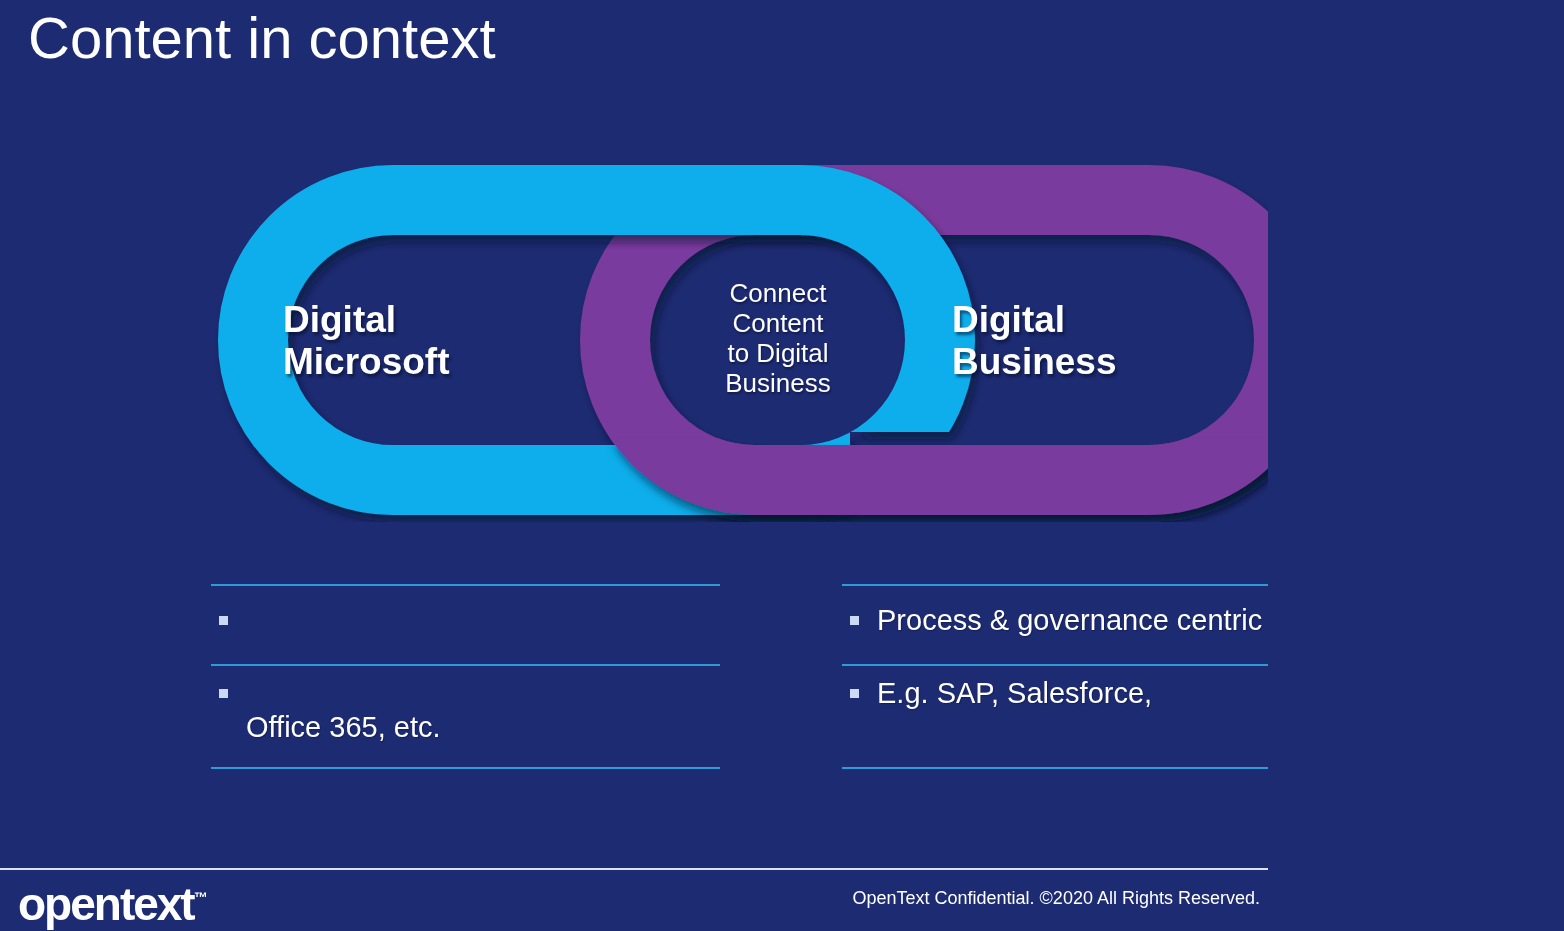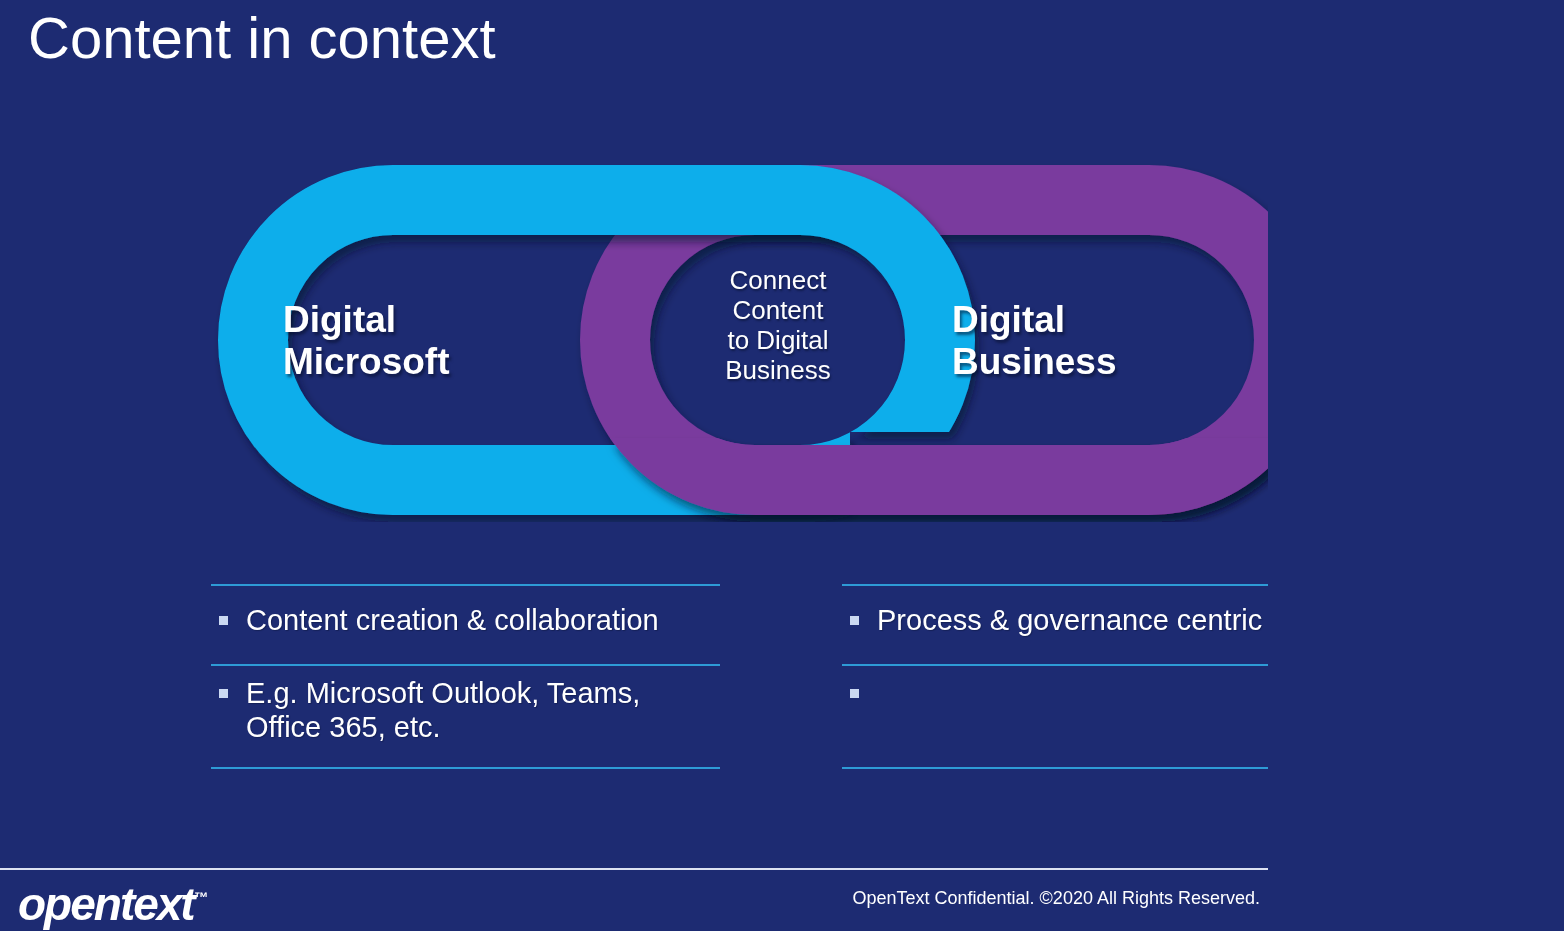--- a/index.html
+++ b/index.html
@@ -17,35 +17,35 @@
   .title{position:absolute;left:28px;top:6px;font-size:58px;line-height:64px;font-weight:400;letter-spacing:0;}
 
   .diagram-svg{position:absolute;left:0;top:0;width:1564px;height:931px;}
 
   .link-label{position:absolute;width:320px;text-align:left;font-size:37px;line-height:42px;font-weight:bold;
               text-shadow:2px 3px 3px rgba(5,13,40,.55);}
   .label-left{left:283px;top:299px;}
   .label-right{left:952px;top:299px;}
   .label-line{display:block;}
 
-  .center-label{position:absolute;left:688px;top:265px;width:180px;text-align:center;
+  .center-label{position:absolute;left:688px;top:278px;width:180px;text-align:center;
                 font-size:26px;line-height:30px;font-weight:400;text-shadow:1px 2px 2px rgba(5,13,40,.5);}
 
   .col{position:absolute;top:570px;width:509px;height:230px;}
   .col-left{left:211px;}
   .col-right{left:842px;}
   .sep{position:absolute;left:0;width:509px;height:0;border-top:2px solid var(--line);}
   .sep-1{top:14px;} .sep-2{top:94px;} .sep-3{top:197px;}
   .bullet-row{position:absolute;left:0;width:509px;padding-left:35px;font-size:29px;line-height:34px;
               text-shadow:1px 1px 1px rgba(5,13,40,.35);}
   .row-1{top:33px;} .row-2{top:106px;}
   .sq{position:absolute;left:8px;top:13px;width:9px;height:9px;background:var(--bullet);}
 
   .footer-line{position:absolute;left:0;top:868px;width:1564px;height:0;border-top:2px solid var(--footline);}
-  .logo{position:absolute;left:18px;top:872px;font-size:46px;line-height:50px;font-weight:bold;letter-spacing:-2px;font-style:italic;}
+  .logo{position:absolute;left:18px;top:872px;font-size:46px;line-height:50px;font-weight:bold;letter-spacing:-2px;}
   .logo .tm{font-size:14px;letter-spacing:0;vertical-align:18px;font-weight:bold;}
   .confidential{position:absolute;right:8px;top:890px;font-size:18px;line-height:17px;text-align:right;}
 </style>
 </head>
 <body>
 
 <div class="slide">
 
   <h1 class="title">Content in context</h1>
 
@@ -94,41 +94,40 @@
     <span class="label-line">Connect</span>
     <span class="label-line">Content</span>
     <span class="label-line">to Digital</span>
     <span class="label-line">Business</span>
   </div>
 
   <div class="col col-left">
     <div class="sep sep-1"></div>
     <div class="bullet-row row-1">
       <span class="sq"></span>
-      <span>Content creation &amp; collaboration</span>
     </div>
     <div class="sep sep-2"></div>
     <div class="bullet-row row-2">
       <span class="sq"></span>
-      <span>E.g. Microsoft Outlook, Teams,</span><br>
+      <br>
       <span>Office 365, etc.</span>
     </div>
     <div class="sep sep-3"></div>
   </div>
 
   <div class="col col-right">
     <div class="sep sep-1"></div>
     <div class="bullet-row row-1">
       <span class="sq"></span>
       <span>Process &amp; governance centric</span>
     </div>
     <div class="sep sep-2"></div>
     <div class="bullet-row row-2">
       <span class="sq"></span>
-      <br>
+      <span>E.g. SAP, Salesforce,</span><br>
     </div>
     <div class="sep sep-3"></div>
   </div>
 
   <div class="footer-line"></div>
   <div class="logo"><span>opentext</span><span class="tm">™</span></div>
   <div class="confidential">OpenText Confidential. ©2020 All Rights Reserved.</div>
 
 </div>
 

